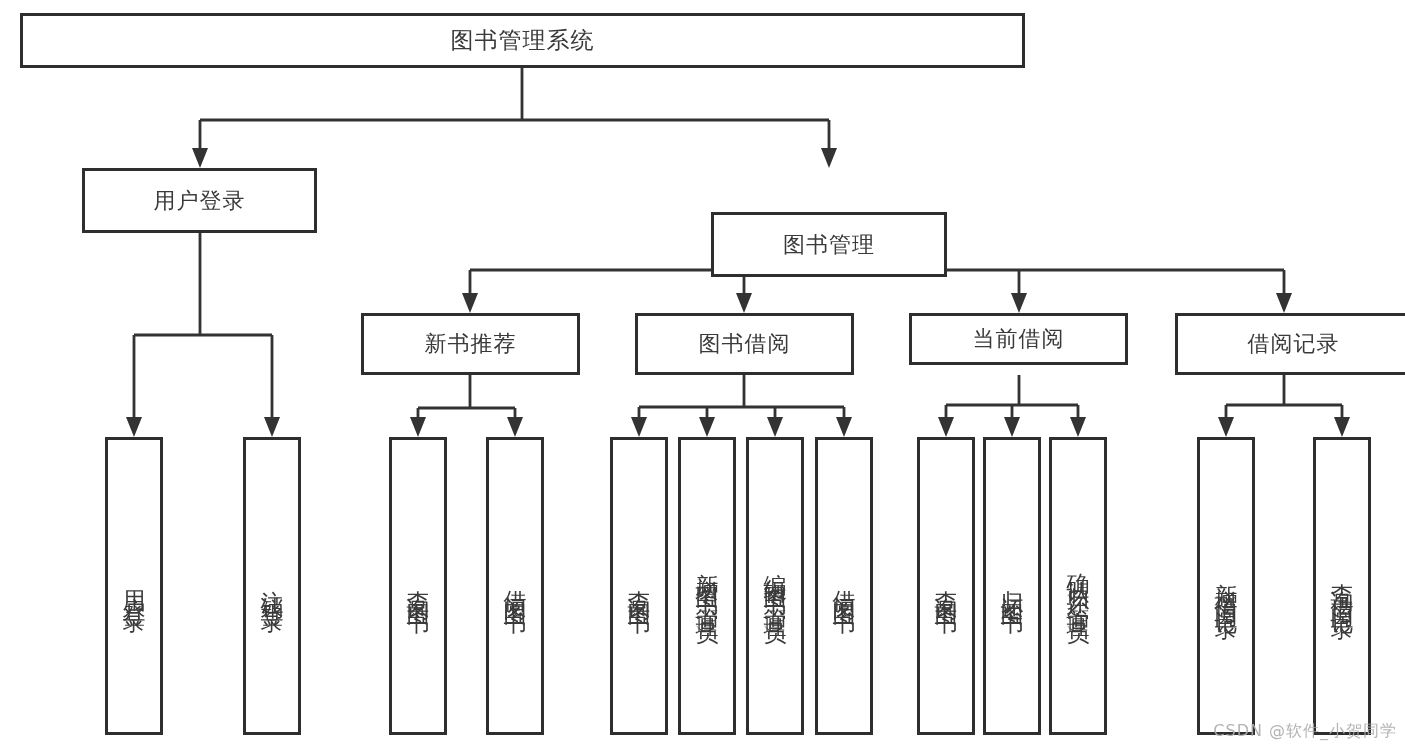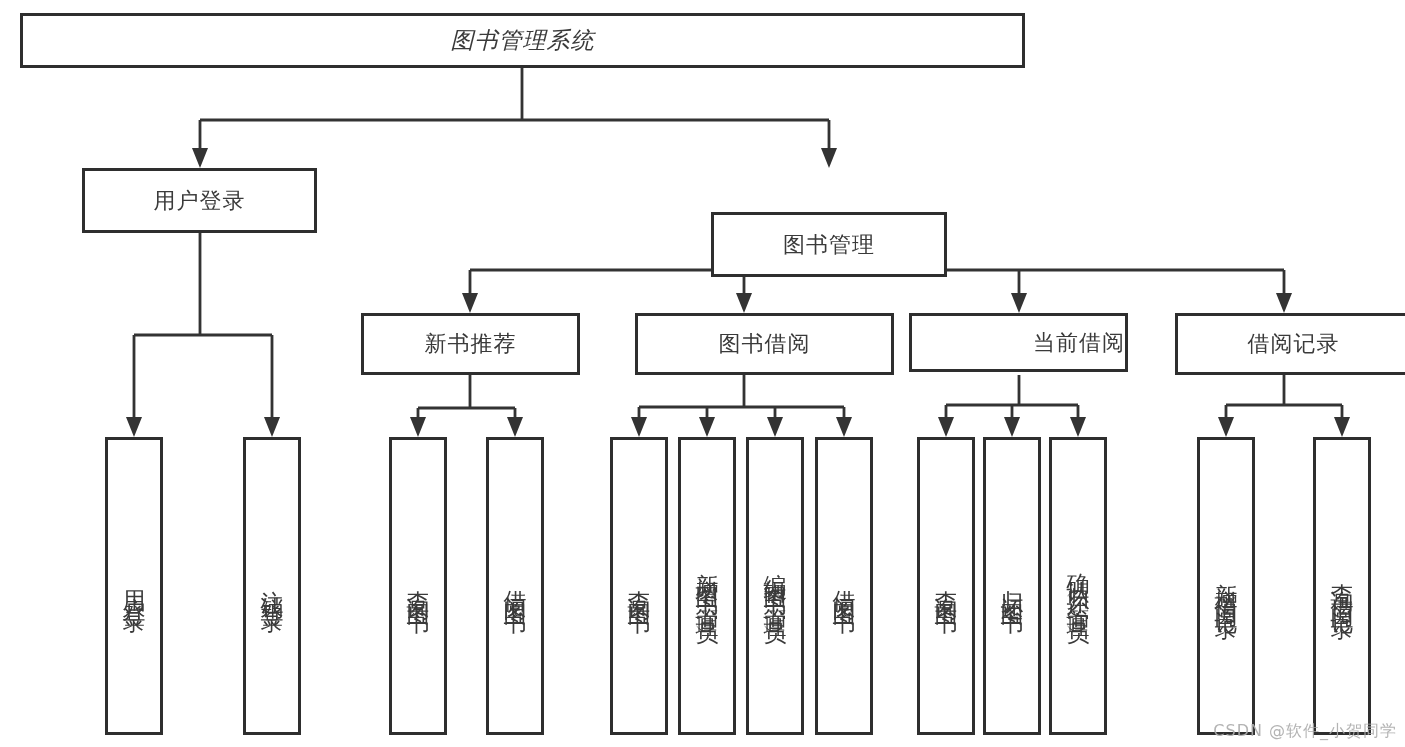--- a/index.html
+++ b/index.html
@@ -14,21 +14,21 @@
   .node{
     position:absolute;
     box-sizing:border-box;
     border:3px solid #2e2e2e;
     background:#ffffff;
     display:flex;align-items:center;justify-content:center;
     color:#3a3a3a;
     z-index:1;
   }
   .h-node{font-size:22px;letter-spacing:1px;}
-  .root-node{font-size:23px;letter-spacing:1px;font-style:italic;}
+  .root-node{font-size:23px;letter-spacing:1px;}
   .leaf{
     width:58px;height:298px;top:437px;
   }
   .leaf .vtext{
     writing-mode:vertical-rl;
     font-size:23px;
     letter-spacing:7px;
     line-height:1;
     color:#3a3a3a;
   }
@@ -112,24 +112,24 @@
   <div class="node h-node" style="left:82px;top:168px;width:235px;height:65px;">
     <span>用户登录</span>
   </div>
   <div class="node h-node" style="left:711px;top:168px;width:236px;height:65px;margin-top:44px;">
     <span>图书管理</span>
   </div>
 
   <div class="node h-node" style="left:361px;top:313px;width:219px;height:62px;">
     <span>新书推荐</span>
   </div>
-  <div class="node h-node" style="left:635px;top:313px;width:259px;height:62px;">
+  <div class="node h-node" style="left:635px;top:313px;width:219px;height:62px;">
     <span>图书借阅</span>
   </div>
-  <div class="node h-node" style="left:909px;top:313px;width:219px;height:59px;justify-content:flex-end;">
+  <div class="node h-node" style="left:909px;top:313px;width:219px;height:52px;">
     <span>当前借阅</span>
   </div>
   <div class="node h-node" style="left:1175px;top:313px;width:237px;height:62px;">
     <span>借阅记录</span>
   </div>
 
   <div class="node leaf" style="left:105px;">
     <span class="vtext">用户登录</span>
   </div>
   <div class="node leaf" style="left:243px;">

